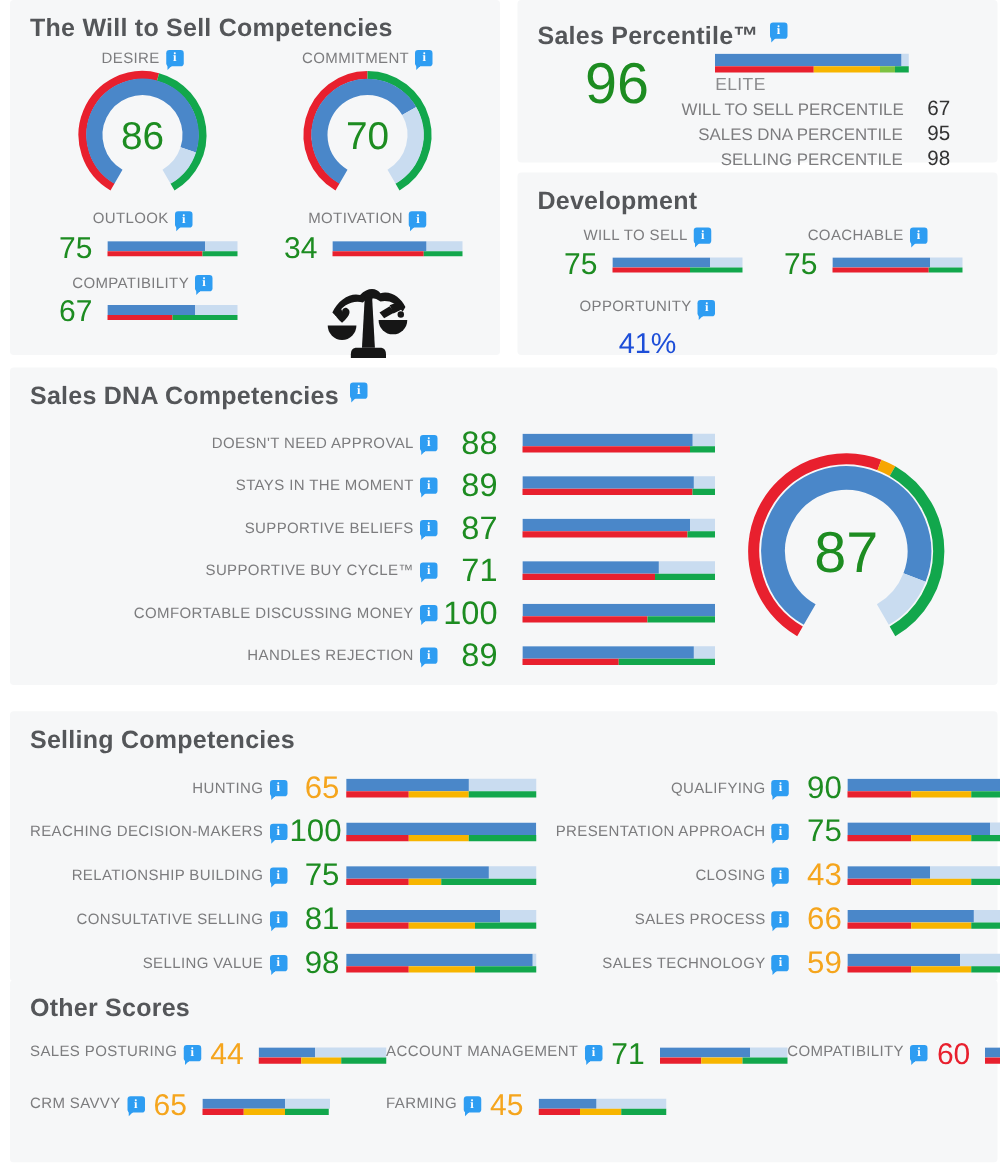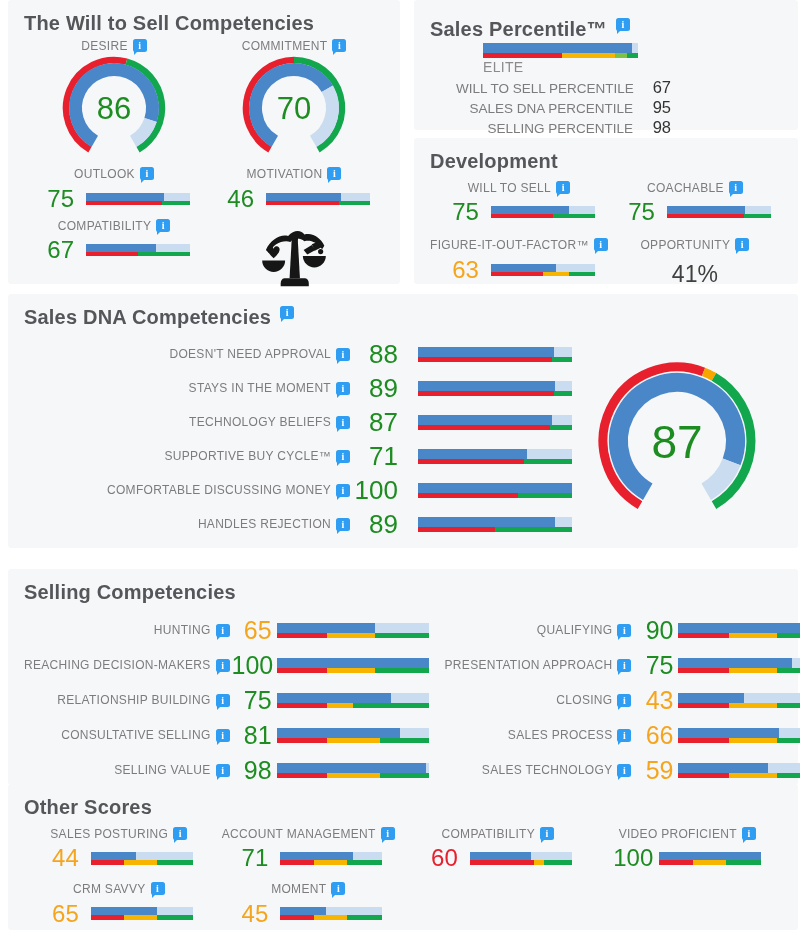--- a/index.html
+++ b/index.html
@@ -10,21 +10,21 @@
   .card h2{font-size:20px;font-weight:700;color:#545659;letter-spacing:.2px;line-height:1.15}
   .h-row{display:flex;align-items:flex-start;gap:4px}
   .card-will{left:8px;top:0;width:392px;height:284px}
   .card-pct{left:414px;top:0;width:384px;height:130px;padding:18px 16px}
   .card-dev{left:414px;top:138px;width:384px;height:146px}
   .card-dna{left:8px;top:294px;width:790px;height:254px}
   .card-sell{left:8px;top:569px;width:790px;height:216px}
   .card-other{left:8px;top:784px;width:790px;height:146px}
 
   .lab{color:#7c7c7e;font-size:12px;letter-spacing:.3px;white-space:nowrap;line-height:1.2}
-  .lrow{display:flex;align-items:flex-start;justify-content:center}
+  .lrow{display:flex;align-items:flex-end;justify-content:center}
 
   .info{position:relative;display:inline-block;width:14px;height:13px;background:#2e9df2;border-radius:2.5px;margin-left:5px;flex:0 0 auto;vertical-align:middle}
   .info::before{content:"i";position:absolute;left:0;right:0;top:0;bottom:0;color:#fff;font:bold 10px/13px "Liberation Serif",serif;text-align:center}
   .info::after{content:"";position:absolute;left:1px;bottom:-3px;width:0;height:0;border:3px solid transparent;border-top-color:#2e9df2;border-left-color:#2e9df2}
 
   .val{font-size:25px;line-height:1;font-weight:400}
   .c-green{color:#1d8c21}.c-orange{color:#f5a51d}.c-red{color:#e8202e}
 
   .bar{display:inline-block;vertical-align:middle}
   .bar-track{background:#c9dcf0;width:100%;overflow:hidden}
@@ -48,39 +48,39 @@
   .pct-right{margin-left:26px;width:215px}
   .pct-right .bar{display:block;margin-left:27px}
   .pct-tier{font-size:14px;color:#8b8b8d;margin:1px 0 3px 27px;letter-spacing:.3px}
   .pct-row{display:flex;justify-content:flex-end;align-items:baseline;margin-bottom:1px}
   .pct-lab{font-size:13.5px;color:#7c7c7e;white-space:nowrap}
   .pct-val{width:38px;text-align:right;font-size:16.5px;color:#333}
 
   
   .dev-grid{display:grid;grid-template-columns:1fr 1fr;row-gap:14px;margin-top:8px}
   .dev-grid .wcell{justify-self:center}
-  .dev-big{font-size:23px;color:#404040;margin-top:8px;text-align:center}
+  .dev-big{font-size:23px;color:#1d4ed8;margin-top:8px;text-align:center}
 
   
   .met-row{display:flex;align-items:center;justify-content:flex-end}
   .met-row .val{width:46px;text-align:right;margin-left:2px;font-size:26px}
   .met-row .bar{margin-left:20px}
   .dna-body{display:flex;align-items:center;margin-top:12px}
   .dna-rows{width:548px}
   .dna-rows .met-row{margin-bottom:8px}
   .dna-gauge{flex:1;display:flex;justify-content:center;margin-top:-8px}
 
   .sell-grid{display:grid;grid-template-columns:1fr 1fr;column-gap:16px;margin-top:14px}
   .sell-grid .met-row{margin-bottom:10px}
   .sell-grid .met-row .val{width:40px;font-size:25px}
   .sell-grid .met-row .bar{margin-left:5px}
 
   
   .other-grid{display:grid;grid-template-columns:repeat(4,1fr);row-gap:12px;margin-top:8px}
-  .ocell{display:flex;flex-direction:column;align-items:center}
+  .ocell{display:flex;flex-direction:row;align-items:center}
   .ocell .wrow .val{width:34px}
 
   .gauge-num{font-family:"Liberation Sans",sans-serif}
 </style>
 </head>
 <body>
 
 <main>
 
   <section class="card card-will">
@@ -131,21 +131,21 @@
               </div>
             </div>
           </div>
         </div>
         <div class="wcell">
           <div class="lrow">
             <span class="lab">MOTIVATION</span>
             <span class="info"></span>
           </div>
           <div class="wrow">
-            <span class="val c-green">46</span>
+            <span class="val c-green">34</span>
             <div class="bar" style="width: 104px;">
               <div class="bar-track" style="height: 8px;">
                 <div class="bar-fill" style="width: 72%;"></div>
               </div>
               <div class="bar-scale" style="height: 4px;">
                 <span class="seg" style="width: 70%; background: rgb(232, 32, 46);"></span>
                 <span class="seg" style="width: 30%; background: rgb(18, 167, 76);"></span>
               </div>
             </div>
           </div>
@@ -186,20 +186,21 @@
         </div>
       </div>
   </section>
 
   <section class="card card-pct">
     <div class="h-row">
       <h2>Sales Percentile™</h2>
       <span class="info"></span>
     </div>
     <div class="pct-body">
+      <div class="pct-big c-green">96</div>
       <div class="pct-right">
         <div id="pct-bar">
             <div class="bar" style="width: 155px;">
               <div class="bar-track" style="height: 10px;">
                 <div class="bar-fill" style="width: 96%;"></div>
               </div>
               <div class="bar-scale" style="height: 5px;">
                 <span class="seg" style="width: 51%; background: rgb(232, 32, 46);"></span>
                 <span class="seg" style="width: 34%; background: rgb(247, 181, 0);"></span>
                 <span class="seg" style="width: 8%; background: rgb(125, 194, 66);"></span>
@@ -254,39 +255,20 @@
           </div>
           <div class="wrow">
             <span class="val c-green">75</span>
             <div class="bar" style="width: 104px;">
               <div class="bar-track" style="height: 8px;">
                 <div class="bar-fill" style="width: 75%;"></div>
               </div>
               <div class="bar-scale" style="height: 4px;">
                 <span class="seg" style="width: 74%; background: rgb(232, 32, 46);"></span>
                 <span class="seg" style="width: 26%; background: rgb(18, 167, 76);"></span>
-              </div>
-            </div>
-          </div>
-        </div>
-        <div class="wcell">
-          <div class="lrow">
-            <span class="lab">FIGURE-IT-OUT-FACTOR™</span>
-            <span class="info"></span>
-          </div>
-          <div class="wrow">
-            <span class="val c-orange">63</span>
-            <div class="bar" style="width: 104px;">
-              <div class="bar-track" style="height: 8px;">
-                <div class="bar-fill" style="width: 63%;"></div>
-              </div>
-              <div class="bar-scale" style="height: 4px;">
-                <span class="seg" style="width: 50%; background: rgb(232, 32, 46);"></span>
-                <span class="seg" style="width: 25%; background: rgb(247, 181, 0);"></span>
-                <span class="seg" style="width: 25%; background: rgb(18, 167, 76);"></span>
               </div>
             </div>
           </div>
         </div>
         <div class="wcell">
           <div class="lrow">
             <span class="lab">OPPORTUNITY</span>
             <span class="info"></span>
           </div>
           <div class="dev-big">41%</div>
@@ -323,21 +305,21 @@
               <div class="bar-track" style="height: 10px;">
                 <div class="bar-fill" style="width: 89%;"></div>
               </div>
               <div class="bar-scale" style="height: 5px;">
                 <span class="seg" style="width: 88%; background: rgb(232, 32, 46);"></span>
                 <span class="seg" style="width: 12%; background: rgb(18, 167, 76);"></span>
               </div>
             </div>
           </div>
           <div class="met-row">
-            <span class="lab">TECHNOLOGY BELIEFS</span>
+            <span class="lab">SUPPORTIVE BELIEFS</span>
             <span class="info"></span>
             <span class="val c-green">87</span>
             <div class="bar" style="width: 154px;">
               <div class="bar-track" style="height: 10px;">
                 <div class="bar-fill" style="width: 87%;"></div>
               </div>
               <div class="bar-scale" style="height: 5px;">
                 <span class="seg" style="width: 86%; background: rgb(232, 32, 46);"></span>
                 <span class="seg" style="width: 14%; background: rgb(18, 167, 76);"></span>
               </div>
@@ -652,21 +634,21 @@
               <div class="bar-scale" style="height: 5px;">
                 <span class="seg" style="width: 33%; background: rgb(232, 32, 46);"></span>
                 <span class="seg" style="width: 32%; background: rgb(247, 181, 0);"></span>
                 <span class="seg" style="width: 35%; background: rgb(18, 167, 76);"></span>
               </div>
             </div>
           </div>
         </div>
         <div class="ocell">
           <div class="lrow">
-            <span class="lab">MOMENT</span>
+            <span class="lab">FARMING</span>
             <span class="info"></span>
           </div>
           <div class="wrow">
             <span class="val c-orange">45</span>
             <div class="bar" style="width: 102px;">
               <div class="bar-track" style="height: 8px;">
                 <div class="bar-fill" style="width: 45%;"></div>
               </div>
               <div class="bar-scale" style="height: 5px;">
                 <span class="seg" style="width: 33%; background: rgb(232, 32, 46);"></span>

